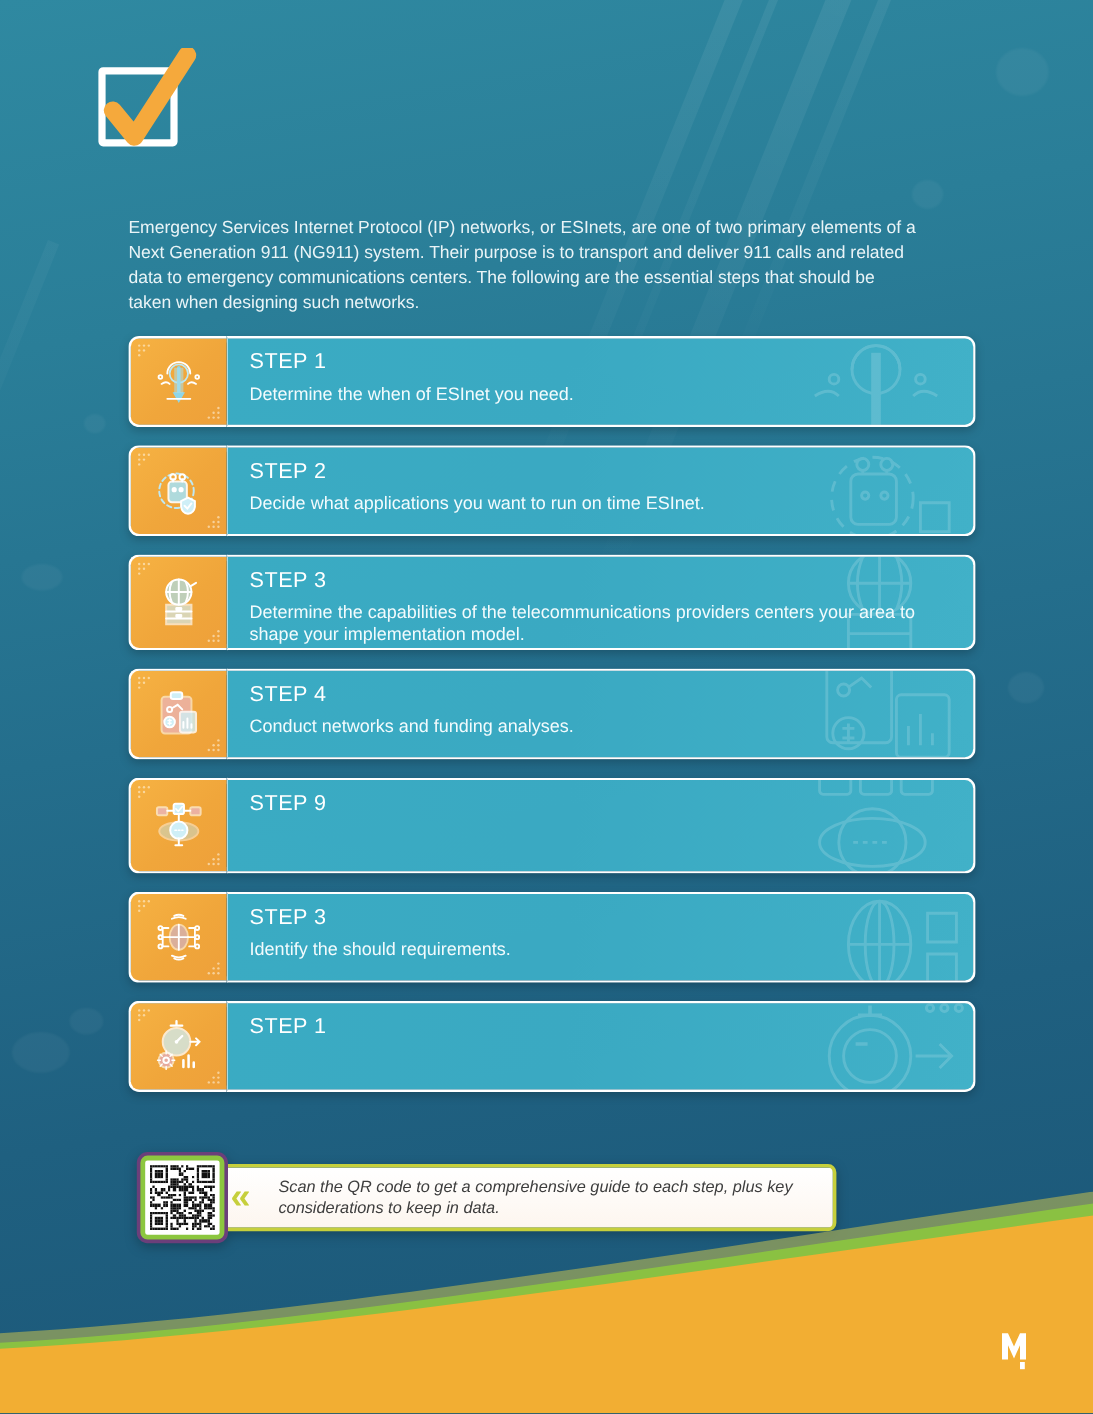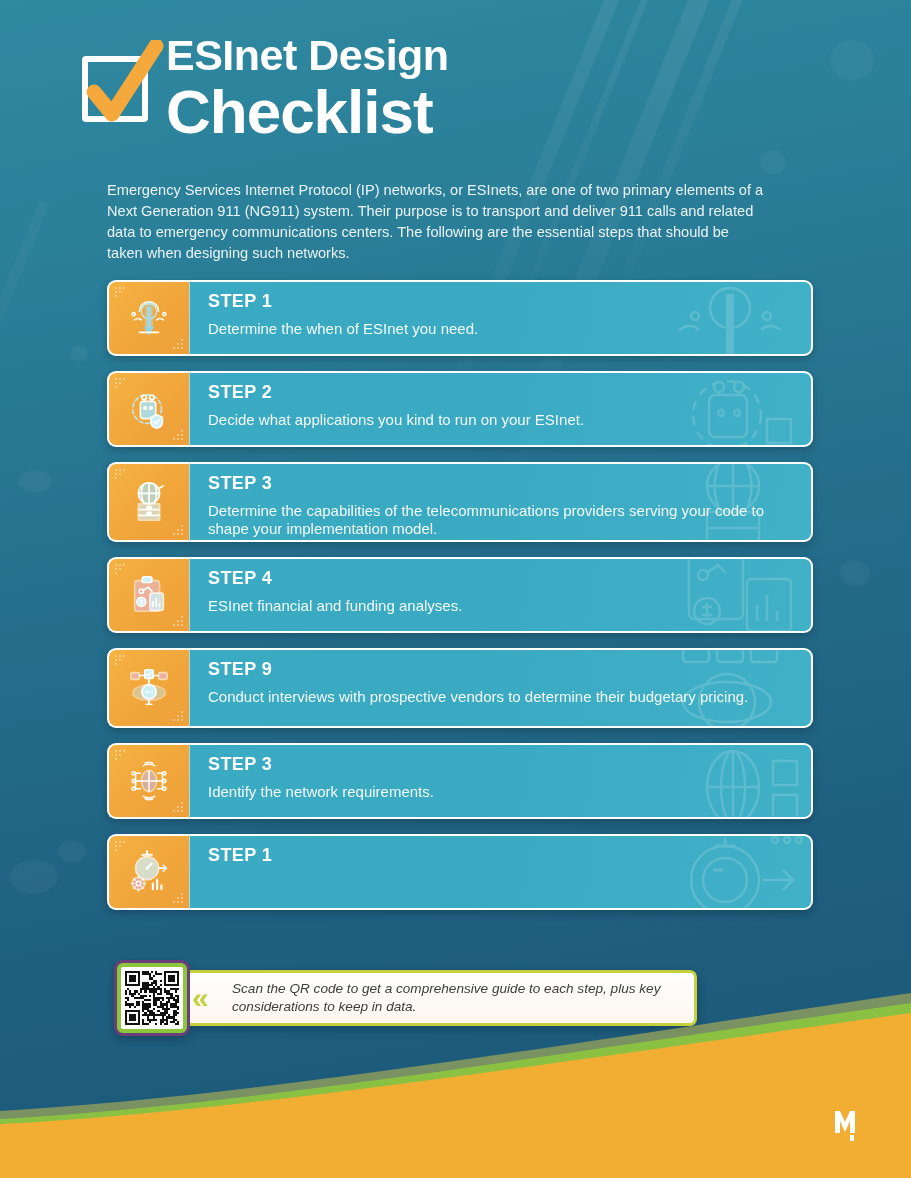--- a/index.html
+++ b/index.html
@@ -93,21 +93,21 @@
     overflow:hidden;
   }
   .watermark {
     position:absolute; right:6px; top:-10px;
     width:150px; height:104px;
     opacity:.16;
     pointer-events:none;
   }
   .step-label {
     position:relative;
-    color:#ffffff; font-size:18px; font-weight:bold;
+    color:#ffffff; font-size:18px; font-weight:normal;
     letter-spacing:.4px;
     line-height:1.2;
   }
   .step-text {
     position:relative;
     color:#f2fbfd; font-size:15px; line-height:1.25;
     margin-top:7px;
     max-width:600px;
   }
 
@@ -183,24 +183,20 @@
   </div>
 
   <div class="header">
     <div class="title-row">
       <div class="check-logo">
         <div class="box"></div>
         <svg viewBox="0 0 88 92" xmlns="http://www.w3.org/2000/svg">
           <path d="M16 52 L34 74 L78 6" fill="none" stroke="#f5a93c" stroke-width="15" stroke-linecap="round" stroke-linejoin="round"></path>
         </svg>
       </div>
-      <div class="titles">
-        <div class="title-1">ESInet Design</div>
-        <div class="title-2">Checklist</div>
-      </div>
     </div>
     <div class="intro">Emergency Services Internet Protocol (IP) networks, or ESInets, are one of two primary elements of a Next Generation 911 (NG911) system. Their purpose is to transport and deliver 911 calls and related data to emergency communications centers. The following are the essential steps that should be taken when designing such networks.</div>
   </div>
 
   <div class="steps">
 
     <div class="step">
       <div class="icon-tile">
         <svg class="dots-tl" viewBox="0 0 18 18">
             <g fill="#fff8e8">
@@ -290,21 +286,21 @@
           <circle cx="72" cy="52" r="34" stroke-dasharray="9 7"></circle>
           <rect x="54" y="32" width="38" height="42" rx="6"></rect>
           <circle cx="64" cy="24" r="5"></circle>
             <circle cx="84" cy="24" r="5"></circle>
           <path d="M64 29v3M84 29v3"></path>
           <circle cx="66" cy="50" r="3"></circle>
             <circle cx="82" cy="50" r="3"></circle>
           <path d="M112 56h24v24h-24z"></path>
         </svg>
         <div class="step-label">STEP 2</div>
-        <div class="step-text">Decide what applications you kind to run on your ESInet.</div>
+        <div class="step-text">Decide what applications you want to run on time ESInet.</div>
       </div>
     </div>
 
     <div class="step tall">
       <div class="icon-tile">
         <svg class="dots-tl" viewBox="0 0 18 18">
             <g fill="#fff8e8">
               <circle cx="2" cy="2" r="1"></circle>
               <circle cx="6" cy="2" r="1"></circle>
               <circle cx="10" cy="2" r="1"></circle>
@@ -335,21 +331,21 @@
         </svg>
       </div>
       <div class="card-body">
         <svg class="watermark" viewBox="0 0 150 104" fill="none" stroke="#ffffff" stroke-width="2.4">
           <circle cx="78" cy="32" r="26"></circle>
           <path d="M52 32h52M78 6v52M64 10q-9 22 0 44M92 10q9 22 0 44"></path>
           <path d="M52 58h52v44H52z"></path>
             <path d="M52 74h52M52 88h52"></path>
         </svg>
         <div class="step-label">STEP 3</div>
-        <div class="step-text">Determine the capabilities of the telecommunications providers serving your code to shape your implementation model.</div>
+        <div class="step-text">Determine the capabilities of the telecommunications providers centers your area to shape your implementation model.</div>
       </div>
     </div>
 
     <div class="step">
       <div class="icon-tile">
         <svg class="dots-tl" viewBox="0 0 18 18">
             <g fill="#fff8e8">
               <circle cx="2" cy="2" r="1"></circle>
               <circle cx="6" cy="2" r="1"></circle>
               <circle cx="10" cy="2" r="1"></circle>
@@ -383,21 +379,21 @@
         <svg class="watermark" viewBox="0 0 150 104" fill="none" stroke="#ffffff" stroke-width="2.4">
           <rect x="34" y="4" width="54" height="66" rx="5"></rect>
           <circle cx="48" cy="26" r="5"></circle>
             <path d="M53 23l10-7 8 8"></path>
           <circle cx="52" cy="62" r="13"></circle>
             <path d="M52 54v16M47 58h10M47 66h10"></path>
           <rect x="92" y="30" width="44" height="52" rx="4"></rect>
           <path d="M102 72v-16M112 72v-26M122 72v-10"></path>
         </svg>
         <div class="step-label">STEP 4</div>
-        <div class="step-text">ESInet financial and funding analyses.</div>
+        <div class="step-text">Conduct networks and funding analyses.</div>
       </div>
     </div>
 
     <div class="step tall">
       <div class="icon-tile">
         <svg class="dots-tl" viewBox="0 0 18 18">
             <g fill="#fff8e8">
               <circle cx="2" cy="2" r="1"></circle>
               <circle cx="6" cy="2" r="1"></circle>
               <circle cx="10" cy="2" r="1"></circle>
@@ -431,21 +427,20 @@
       <div class="card-body">
         <svg class="watermark" viewBox="0 0 150 104" fill="none" stroke="#ffffff" stroke-width="2.4">
           <rect x="28" y="2" width="26" height="20" rx="3"></rect>
           <rect x="62" y="2" width="26" height="20" rx="3"></rect>
           <rect x="96" y="2" width="26" height="20" rx="3"></rect>
           <circle cx="72" cy="62" r="28"></circle>
           <path d="M56 62h32" stroke-dasharray="4 4"></path>
           <ellipse cx="72" cy="62" rx="44" ry="20"></ellipse>
         </svg>
         <div class="step-label">STEP 9</div>
-        <div class="step-text">Conduct interviews with prospective vendors to determine their budgetary pricing.</div>
       </div>
     </div>
 
     <div class="step">
       <div class="icon-tile">
         <svg class="dots-tl" viewBox="0 0 18 18">
             <g fill="#fff8e8">
               <circle cx="2" cy="2" r="1"></circle>
               <circle cx="6" cy="2" r="1"></circle>
               <circle cx="10" cy="2" r="1"></circle>
@@ -481,21 +476,21 @@
         </svg>
       </div>
       <div class="card-body">
         <svg class="watermark" viewBox="0 0 150 104" fill="none" stroke="#ffffff" stroke-width="2.4">
           <ellipse cx="78" cy="52" rx="26" ry="36"></ellipse>
           <path d="M52 52h52M78 16v72"></path>
           <ellipse cx="78" cy="52" rx="12" ry="36"></ellipse>
           <path d="M118 26h24v24h-24zM118 60h24v24h-24z"></path>
         </svg>
         <div class="step-label">STEP 3</div>
-        <div class="step-text">Identify the network requirements.</div>
+        <div class="step-text">Identify the should requirements.</div>
       </div>
     </div>
 
     <div class="step">
       <div class="icon-tile">
         <svg class="dots-tl" viewBox="0 0 18 18">
             <g fill="#fff8e8">
               <circle cx="2" cy="2" r="1"></circle>
               <circle cx="6" cy="2" r="1"></circle>
               <circle cx="10" cy="2" r="1"></circle>

